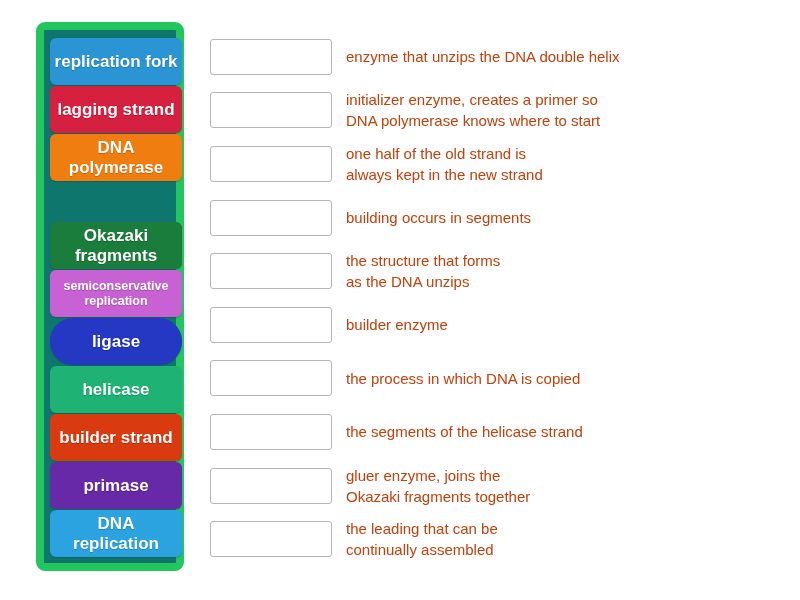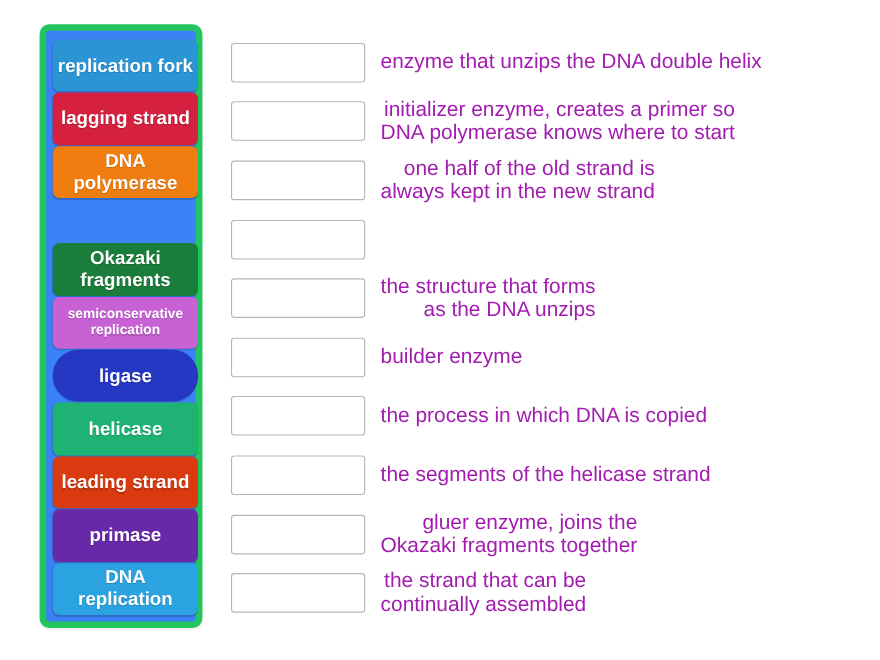--- a/index.html
+++ b/index.html
@@ -9,22 +9,22 @@
     background: #ffffff;
     position: relative;
     overflow: hidden;
   }
 
   
   .panel {
     position: absolute;
     left: 36px; top: 22px;
     width: 148px; height: 549px;
-    background: #3b82f6;
-    border: 6px solid #22c55e;
+    background: #0f766e;
+    border: 8px solid #22c55e;
     border-radius: 9px;
     padding: 8px 6px 6px 6px;
     display: flex;
     flex-direction: column;
     gap: 1px;
     box-shadow: 0 1px 2px rgba(0,0,0,0.06);
   }
   .tile {
     width: 132px; height: 48px;
     border-radius: 6px;
@@ -64,25 +64,24 @@
   .slot {
     width: 122px; height: 36px;
     background: #ffffff;
     border: 1px solid #b5b5b5;
     border-radius: 3px;
     flex: 0 0 auto;
     cursor: pointer;
   }
   .def {
     margin-left: 14px;
-    font-size: 19px;
+    font-size: 15px;
     line-height: 21px;
-    color: #a21caf;
+    color: #c2410c;
     white-space: pre-line;
-    text-align: right;
   }
 </style>
 </head>
 <body>
 
 <div class="panel" id="panel">
   <div class="tile" style="background: rgb(42, 148, 212);">
     <span class="tile-label">replication fork</span>
   </div>
 
@@ -104,21 +103,21 @@
 
   <div class="tile" style="background: rgb(36, 56, 195); border-radius: 23px;">
     <span class="tile-label">ligase</span>
   </div>
 
   <div class="tile" style="background: rgb(30, 178, 116);">
     <span class="tile-label">helicase</span>
   </div>
 
   <div class="tile" style="background: rgb(217, 58, 16);">
-    <span class="tile-label">leading strand</span>
+    <span class="tile-label">builder strand</span>
   </div>
 
   <div class="tile" style="background: rgb(103, 41, 168);">
     <span class="tile-label">primase</span>
   </div>
 
   <div class="tile" style="background: rgb(42, 163, 224);">
     <span class="tile-label">DNA replication</span>
   </div>
 </div>
@@ -135,20 +134,21 @@
   </div>
 
   <div class="row">
     <div class="slot"></div>
     <div class="def">one half of the old strand is
 always kept in the new strand</div>
   </div>
 
   <div class="row">
     <div class="slot"></div>
+    <div class="def">building occurs in segments</div>
   </div>
 
   <div class="row">
     <div class="slot"></div>
     <div class="def">the structure that forms
 as the DNA unzips</div>
   </div>
 
   <div class="row">
     <div class="slot"></div>
@@ -166,16 +166,16 @@
   </div>
 
   <div class="row">
     <div class="slot"></div>
     <div class="def">gluer enzyme, joins the
 Okazaki fragments together</div>
   </div>
 
   <div class="row">
     <div class="slot"></div>
-    <div class="def">the strand that can be
+    <div class="def">the leading that can be
 continually assembled</div>
   </div>
 </div>
 
 </body></html>

